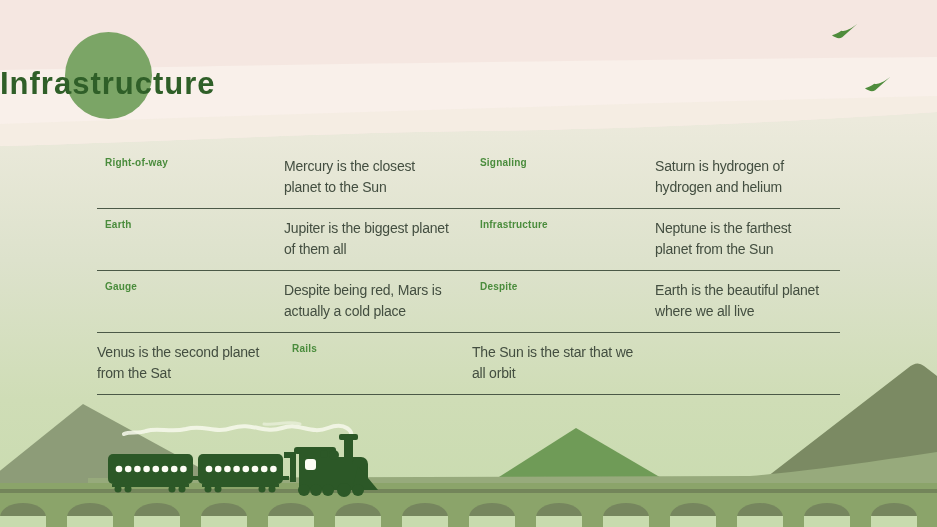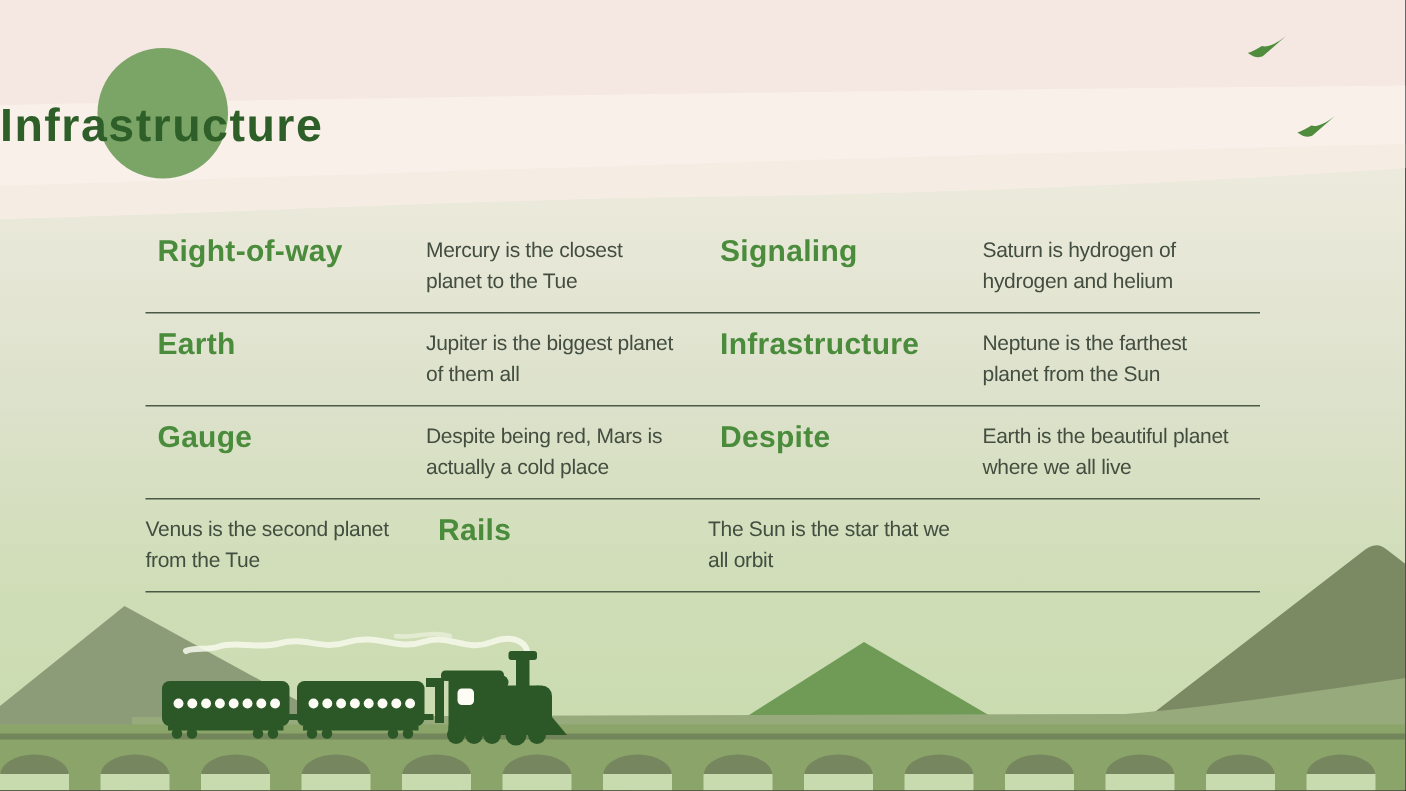--- a/index.html
+++ b/index.html
@@ -20,21 +20,21 @@
     font-size:31px;font-weight:bold;letter-spacing:1px;color:#2f5f28;
   }
   .term-table{
     left:97px;top:147px;width:743px;
   }
   .t-row{
     display:grid;grid-template-columns:187px 188px 183px 185px;
     height:61px;border-bottom:1px solid #4b5947;
   }
   .term{
-    padding:10px 6px 0 8px;font-size:20px;font-weight:bold;color:#4a8c3c;
+    padding:10px 6px 0 8px;font-size:10px;font-weight:bold;color:#4a8c3c;
     letter-spacing:.2px;
   }
   .desc{
     padding:9px 8px 0 0;width:170px;font-size:14px;line-height:21px;
     color:#434e40;letter-spacing:-.2px;
   }
   .scene-svg{left:0;top:340px;}
   .bird{position:absolute;}
   .bird-1{left:831px;top:23px;}
   .bird-2{left:864px;top:76px;}
@@ -57,38 +57,38 @@
   </svg>
   <svg class="bird bird-2" width="28" height="19" viewBox="0 0 30 20">
     <path d="M1,13 C5,16 9,17 12,15 L28,1 C19,8 14,9 11,8 C8,10 4,12 1,13 Z" fill="#4f8c3c"></path>
   </svg>
 
   <h1 class="abs page-title">Infrastructure</h1>
 
   <div class="abs term-table">
     <div class="t-row">
       <div class="term">Right-of-way</div>
-      <div class="desc">Mercury is the closest planet to the Tue</div>
+      <div class="desc">Mercury is the closest planet to the Sun</div>
       <div class="term">Signaling</div>
       <div class="desc">Saturn is hydrogen of hydrogen and helium</div>
     </div>
     <div class="t-row">
       <div class="term">Earth</div>
       <div class="desc">Jupiter is the biggest planet of them all</div>
       <div class="term">Infrastructure</div>
       <div class="desc">Neptune is the farthest planet from the Sun</div>
     </div>
     <div class="t-row">
       <div class="term">Gauge</div>
       <div class="desc">Despite being red, Mars is actually a cold place</div>
       <div class="term">Despite</div>
       <div class="desc">Earth is the beautiful planet where we all live</div>
     </div>
     <div class="t-row">
-      <div class="desc">Venus is the second planet from the Tue</div>
+      <div class="desc">Venus is the second planet from the Sat</div>
       <div class="term">Rails</div>
       <div class="desc">The Sun is the star that we all orbit</div>
     </div>
   </div>
 
   <svg class="abs scene-svg" width="937" height="187" viewBox="0 0 937 187">
 
     <g>
       <polygon points="-70,187 83,64 308,187" fill="#8d9c78"></polygon>
       <polygon points="420,187 576,88 745,187" fill="#6f9b57"></polygon>

